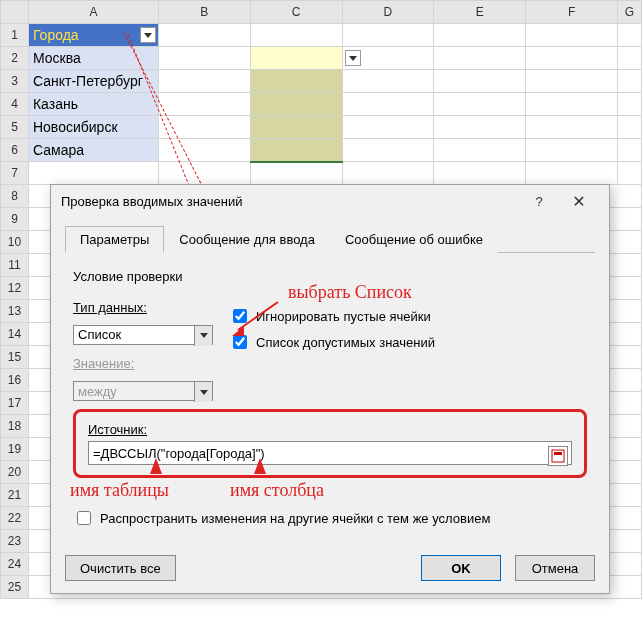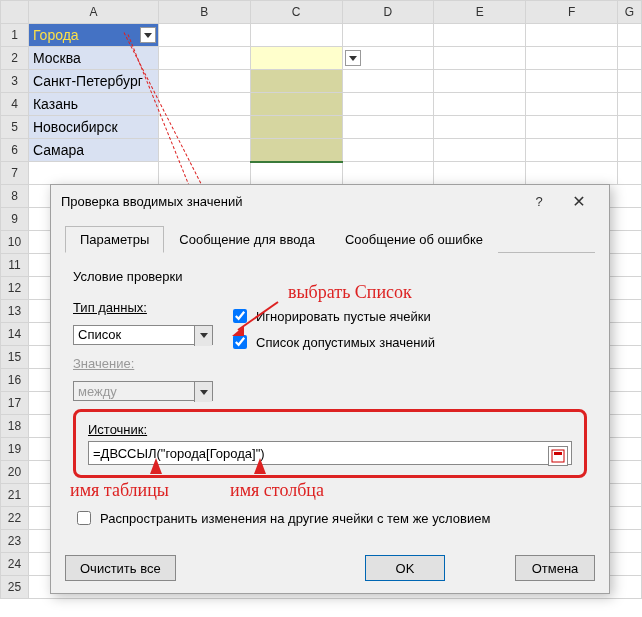--- a/index.html
+++ b/index.html
@@ -141,21 +141,21 @@
     font-size:13px;padding:2px 28px 2px 4px;position:relative;
   }
   .ref-btn{
     position:absolute;right:16px;top:34px;width:20px;height:20px;
     border:1px solid #888;background:#fff;
     display:flex;align-items:center;justify-content:center;font-size:10px;
   }
   .dlg-footer{
     position:absolute;left:0;right:0;bottom:0;
     padding:12px 14px;
-    display:flex;align-items:center;gap:40px;
+    display:flex;align-items:center;
   }
   .btn{
     min-width:80px;height:26px;border:1px solid #888;background:#e1e1e1;
     font-size:13px;display:inline-flex;align-items:center;justify-content:center;
     padding:0 14px;
   }
   .btn.primary{border:1.5px solid #0066b3;}
   .anno{position:absolute;color:#d22;font-size:18px;font-family:Liberation Serif, serif;pointer-events:none;}
   .arrow-svg{position:absolute;pointer-events:none;}
   .red-arrowhead{
@@ -408,21 +408,21 @@
 
     <label class="chk" style="margin-top:30px;">
       <input type="checkbox" style="">
       <span>Распространить изменения на другие ячейки с тем же условием</span>
     </label>
   </div>
 
   <div class="dlg-footer">
     <div class="btn">Очистить все</div>
     <span style="flex:1;"></span>
-    <div class="btn primary" style="margin-right:30px;">OK</div>
+    <div class="btn primary" style="margin-right:14px;font-weight:bold;">OK</div>
     <div class="btn">Отмена</div>
   </div>
 </div>
 
 <div class="anno" style="left:288px;top:282px;">выбрать Список</div>
 <svg class="arrow-svg" style="left:230px;top:300px;" width="50" height="40">
   <path d="M48 2 L8 30" stroke="#d22" stroke-width="2" fill="none"></path>
   <polygon points="2,36 14,26 14,36" fill="#d22"></polygon>
 </svg>
 

